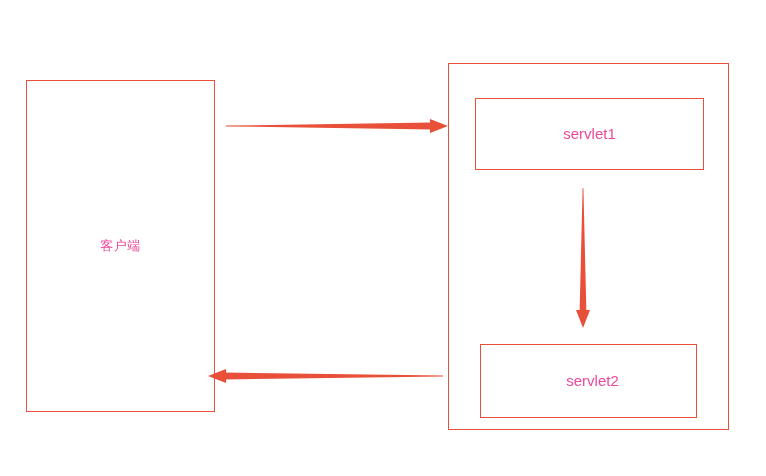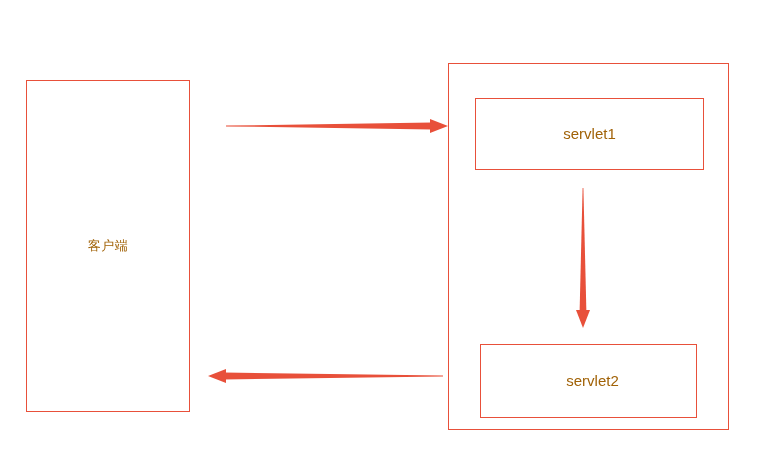--- a/index.html
+++ b/index.html
@@ -21,21 +21,21 @@
   .box {
     position: absolute;
     box-sizing: border-box;
     border: 1px solid #e8503a;
     background: transparent;
     display: flex;
     align-items: center;
     justify-content: center;
   }
   .box-label {
-    color: #a16207;
+    color: #ec4899;
     font-size: 14px;
     line-height: 1.2;
     white-space: nowrap;
     user-select: none;
   }
   .label-cjk {
     font-family: "DejaVu Sans", "Liberation Sans", sans-serif;
     font-size: 13px;
     letter-spacing: 0.5px;
   }
@@ -52,21 +52,21 @@
     position: absolute;
     overflow: visible;
     pointer-events: none;
   }
 </style>
 </head>
 <body>
 
 <div id="canvas">
 
-  <div class="box" id="client-box" style="left:26px; top:80px; width:164px; height:332px;">
+  <div class="box" id="client-box" style="left:26px; top:80px; width:189px; height:332px;">
     <span class="box-label label-cjk">客户端</span>
   </div>
 
   <div class="box" id="server-box" style="left:448px; top:63px; width:281px; height:367px;">
   </div>
 
   <div class="box" id="servlet1-box" style="left:475px; top:98px; width:229px; height:72px;">
     <span class="box-label label-latin">servlet1</span>
   </div>
 

